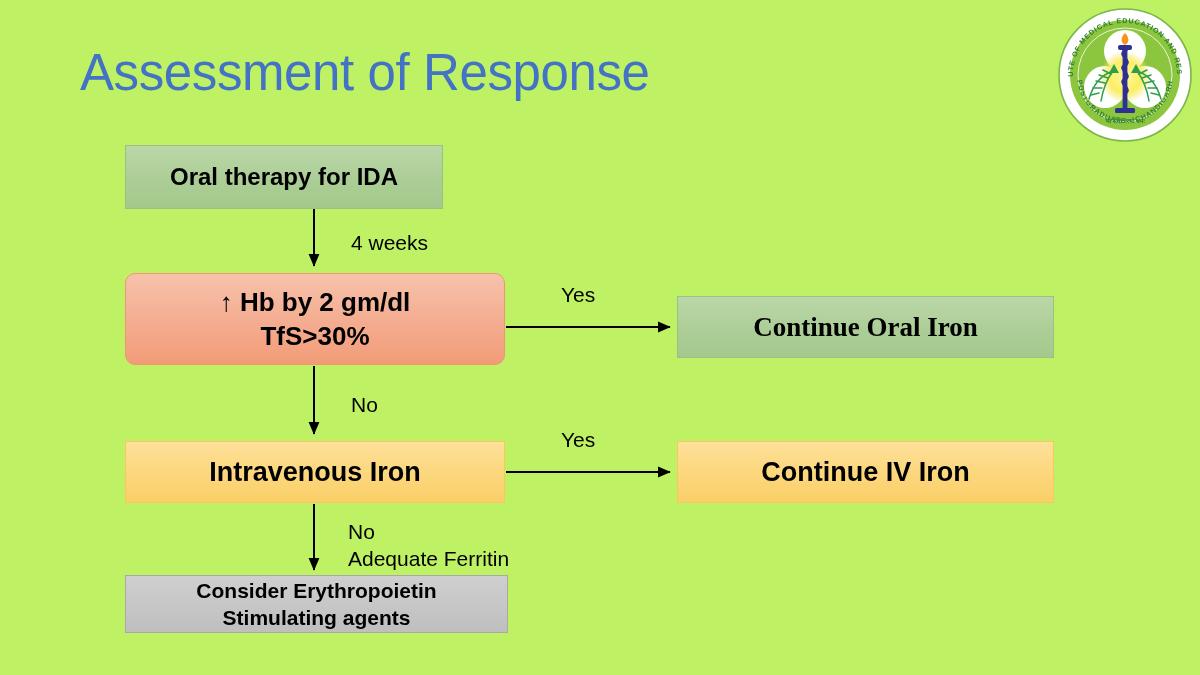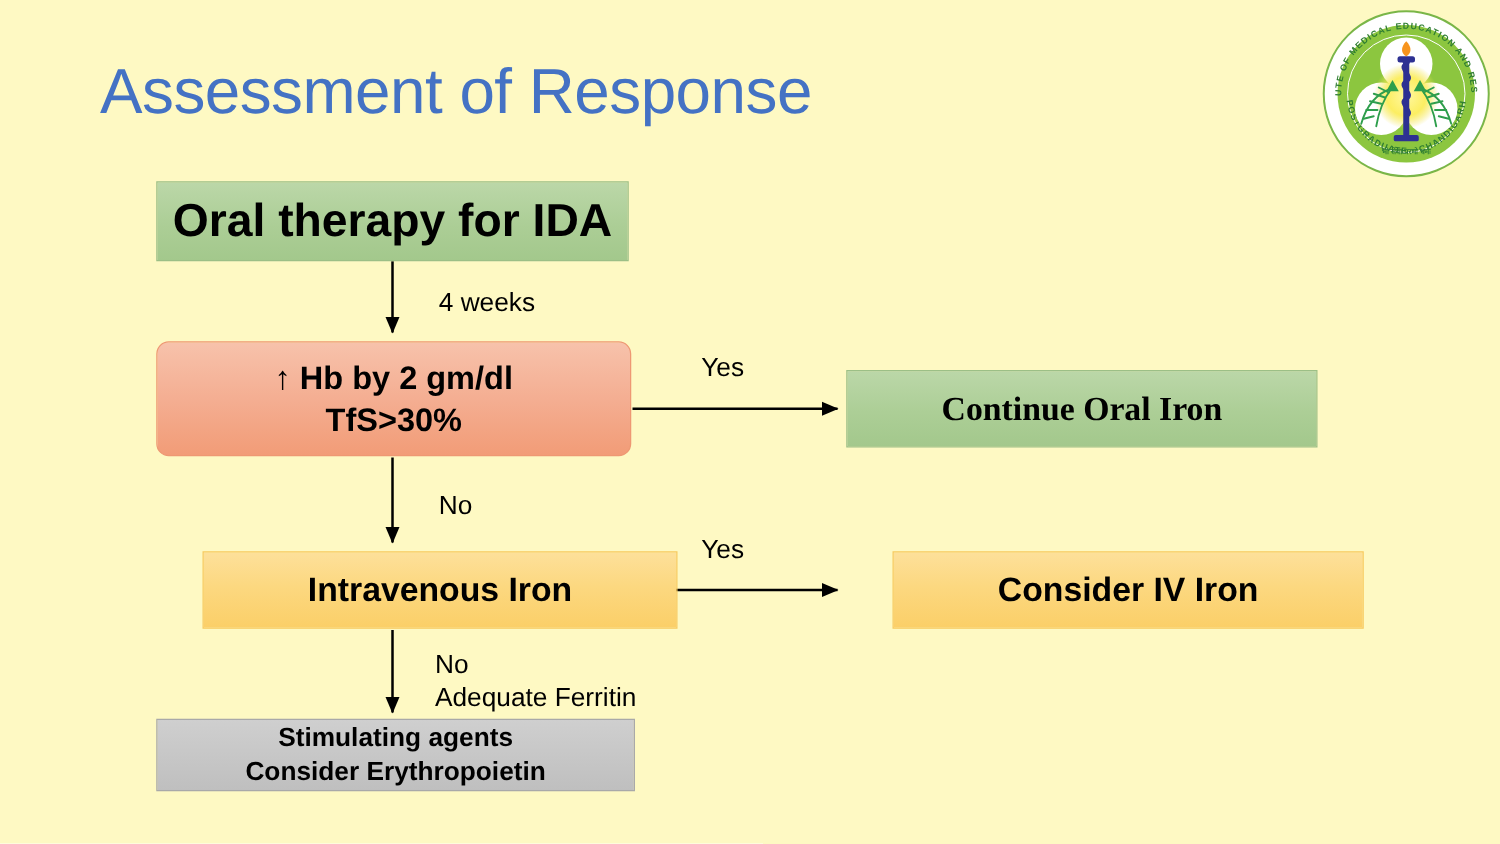--- a/index.html
+++ b/index.html
@@ -9,21 +9,21 @@
     background: #ffffff;
   }
   body {
     font-family: "Liberation Sans", sans-serif;
     -webkit-font-smoothing: antialiased;
   }
   #slide {
     position: relative;
     width: 1200px;
     height: 675px;
-    background: #fef9c3;
+    background: #bef264;
     overflow: hidden;
   }
 
   
   #slide-title {
     position: absolute;
     left: 80px;
     top: 42px;
     font-size: 51px;
     line-height: 62px;
@@ -59,29 +59,28 @@
   
   .node.salmon {
     background: linear-gradient(to bottom, #F7C2AB 0%, #F4AE92 50%, #F29C77 100%);
     border-color: #EE9873;
     border-radius: 10px;
   }
   
   .node.amber {
     background: linear-gradient(to bottom, #FDE09A 0%, #FCD880 45%, #FBCF68 100%);
     border-color: #F7C95E;
-    margin-left: 37px;
   }
   
   .node.gray {
     background: linear-gradient(to bottom, #CFCFCF 0%, #C7C7C7 50%, #BFBFBF 100%);
     border-color: #A9A9A9;
   }
 
-  #node-oral-therapy   { left:125px; top:145px;  width:378px; height:64px;  font-size:37px; }
+  #node-oral-therapy   { left:125px; top:145px;  width:318px; height:64px;  font-size:24px; }
   #node-response-check { left:125px; top:273px;  width:380px; height:92px;  font-size:26px; line-height:34px; }
   #node-continue-oral  { left:677px; top:296px;  width:377px; height:62px;  font-size:27px;font-family:Liberation Serif, serif; }
   #node-iv-iron        { left:125px; top:441px;  width:380px; height:62px;  font-size:27px; }
   #node-continue-iv    { left:677px; top:441px;  width:377px; height:62px;  font-size:27px; }
   #node-esa            { left:125px; top:575px;  width:383px; height:58px;  font-size:21px; line-height:27px; }
 
   
   #connectors {
     position: absolute;
     left: 0; top: 0;
@@ -219,21 +218,21 @@
 
   <div class="node green" id="node-continue-oral">
     <span class="line">Continue Oral Iron</span>
   </div>
 
   <div class="node amber" id="node-iv-iron">
     <span class="line">Intravenous Iron</span>
   </div>
 
   <div class="node amber" id="node-continue-iv">
-    <span class="line">Consider IV Iron</span>
+    <span class="line">Continue IV Iron</span>
   </div>
 
   <div class="node gray" id="node-esa">
+    <span class="line">Consider Erythropoietin</span>
     <span class="line">Stimulating agents</span>
-    <span class="line">Consider Erythropoietin</span>
   </div>
 
 </div>
 
 </body></html>

